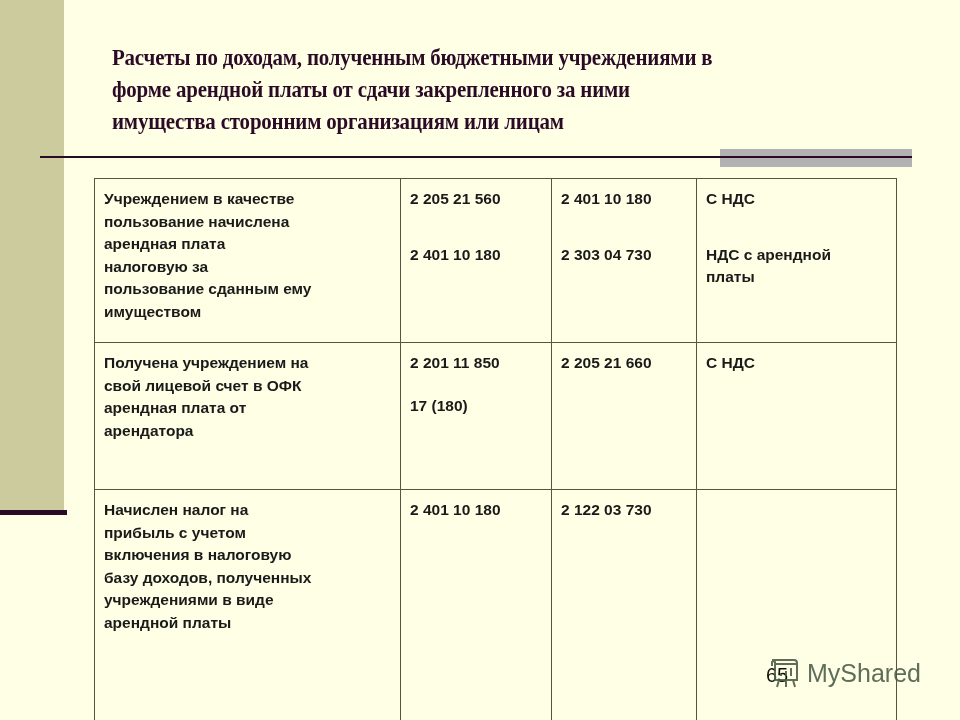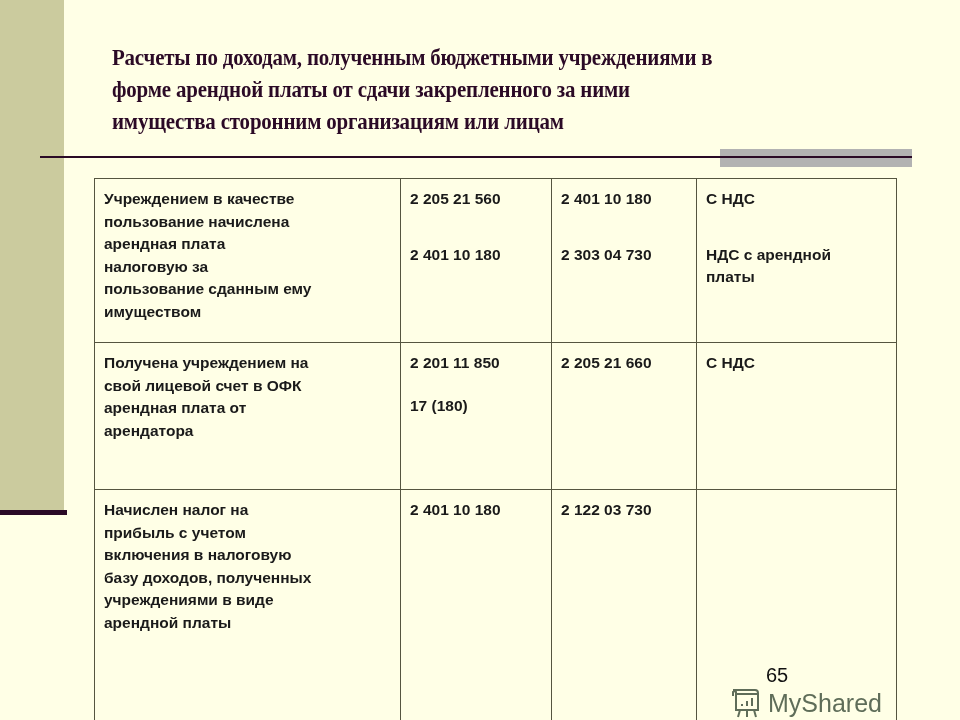--- a/index.html
+++ b/index.html
@@ -90,30 +90,29 @@
       position: absolute;
       left: 720px;
       top: 664px;
       font-family: Liberation Sans, sans-serif;
       font-size: 20px;
       color: #111;
       margin-left: 46px;
     }
     .watermark {
       position: absolute;
-      left: 728px;
+      left: 767px;
       top: 656px;
       display: flex;
       align-items: center;
       gap: 6px;
       color: #4E5E4A;
       font-family: "Liberation Sans", sans-serif;
       font-size: 25px;
       opacity: 0.9;
-      margin-top: 30px;
     }
     .watermark svg { display: block; }
   </style>
 </head>
 <body>
 
 <div class="side-band"></div>
 <div class="side-bar-line"></div>
 
 <h1 class="title">

